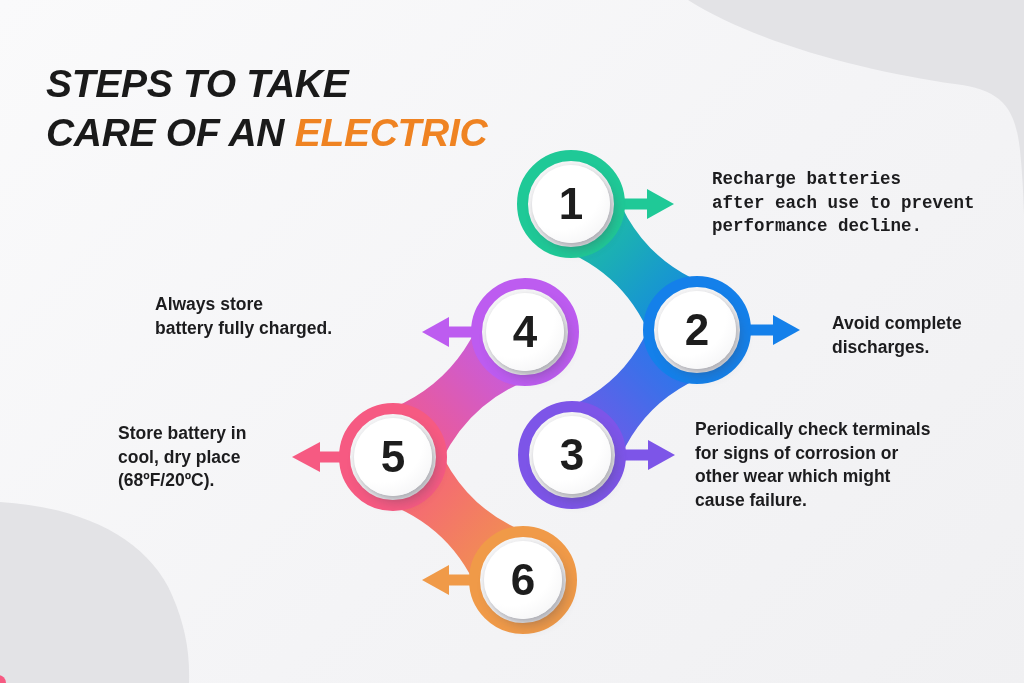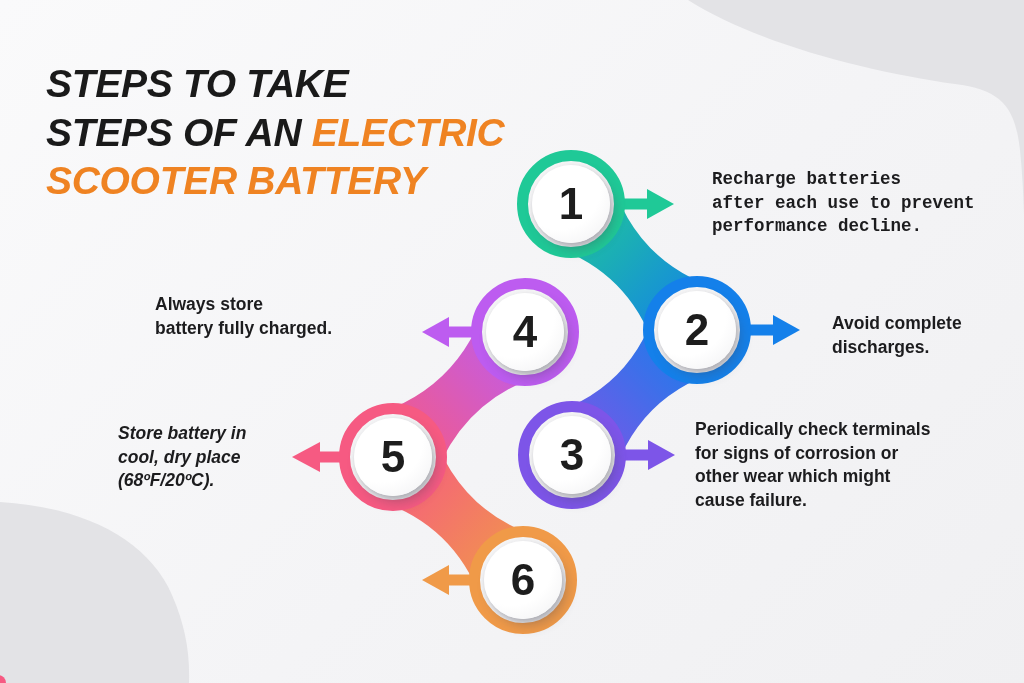--- a/index.html
+++ b/index.html
@@ -90,22 +90,21 @@
       <polygon points="320,442 320,472 292,457" fill="#F65A82"></polygon>
     </g>
     <g>
       <line x1="483" y1="580" x2="447" y2="580" stroke-width="11" stroke-linecap="round" stroke="#F09A48"></line>
       <polygon points="449,565 449,595 422,580" fill="#F09A48"></polygon>
     </g>
   </svg>
 
   <div class="title">
     <div><span>STEPS TO TAKE</span></div>
-    <div><span>STEPS OF AN </span><span style="color: rgb(239, 131, 34); font-style: italic;">ELECTRIC</span></div>
-    <div><span style="color: rgb(239, 131, 34);">SCOOTER BATTERY</span></div>
+    <div><span>CARE OF AN </span><span style="color: rgb(239, 131, 34); font-style: italic;">ELECTRIC</span></div>
   </div>
 
   <div class="node" style="left: 517px; top: 150px; border-color: rgb(31, 201, 151);">
     <div class="disc">
         <span class="num">1</span>
       </div>
   </div>
   <div class="node" style="left: 643px; top: 276px; border-color: rgb(20, 128, 234);">
     <div class="disc">
         <span class="num">2</span>
@@ -136,17 +135,17 @@
 after each use to prevent
 performance decline.</div>
   <div class="step-text" style="left:695px;top:418px;">Periodically check terminals
 for signs of corrosion or
 other wear which might
 cause failure.</div>
   <div class="step-text" style="left:832px;top:312px;">Avoid complete
 discharges.</div>
   <div class="step-text" style="left:155px;top:293px;">Always store
 battery fully charged.</div>
-  <div class="step-text" style="left:118px;top:422px;font-style:italic;">Store battery in
+  <div class="step-text" style="left:118px;top:422px;">Store battery in
 cool, dry place
 (68ºF/20ºC).</div>
 
 </div>
 
 </body></html>

